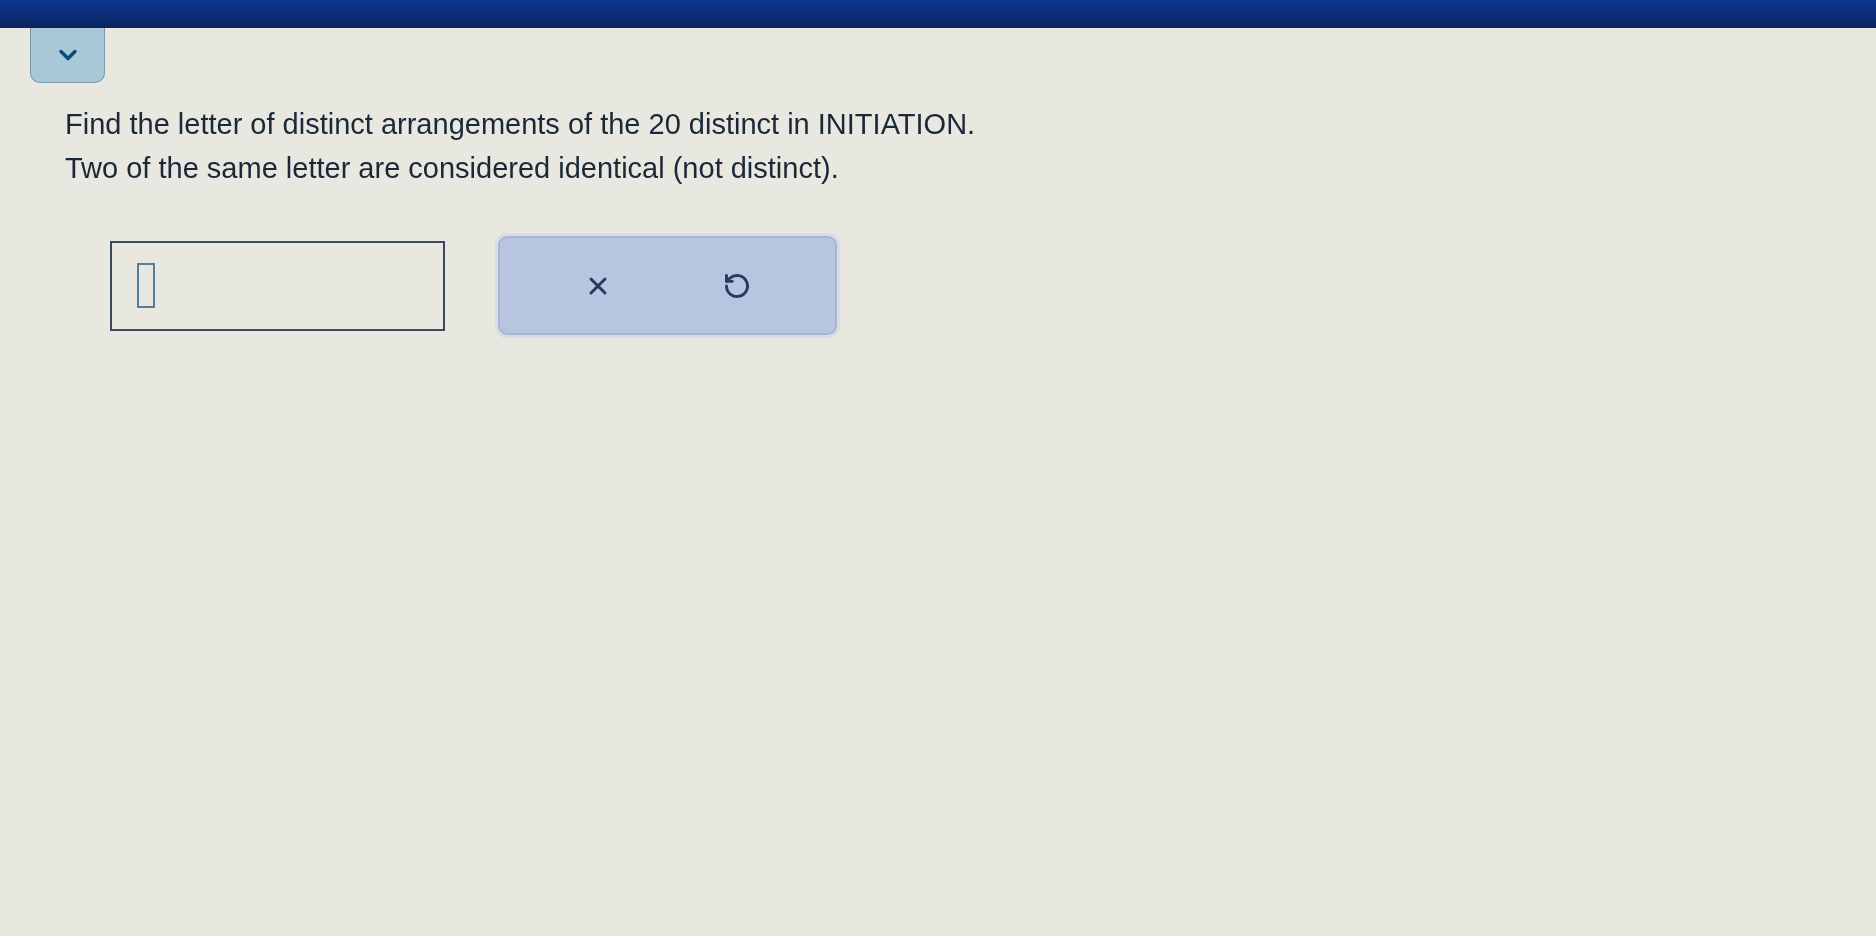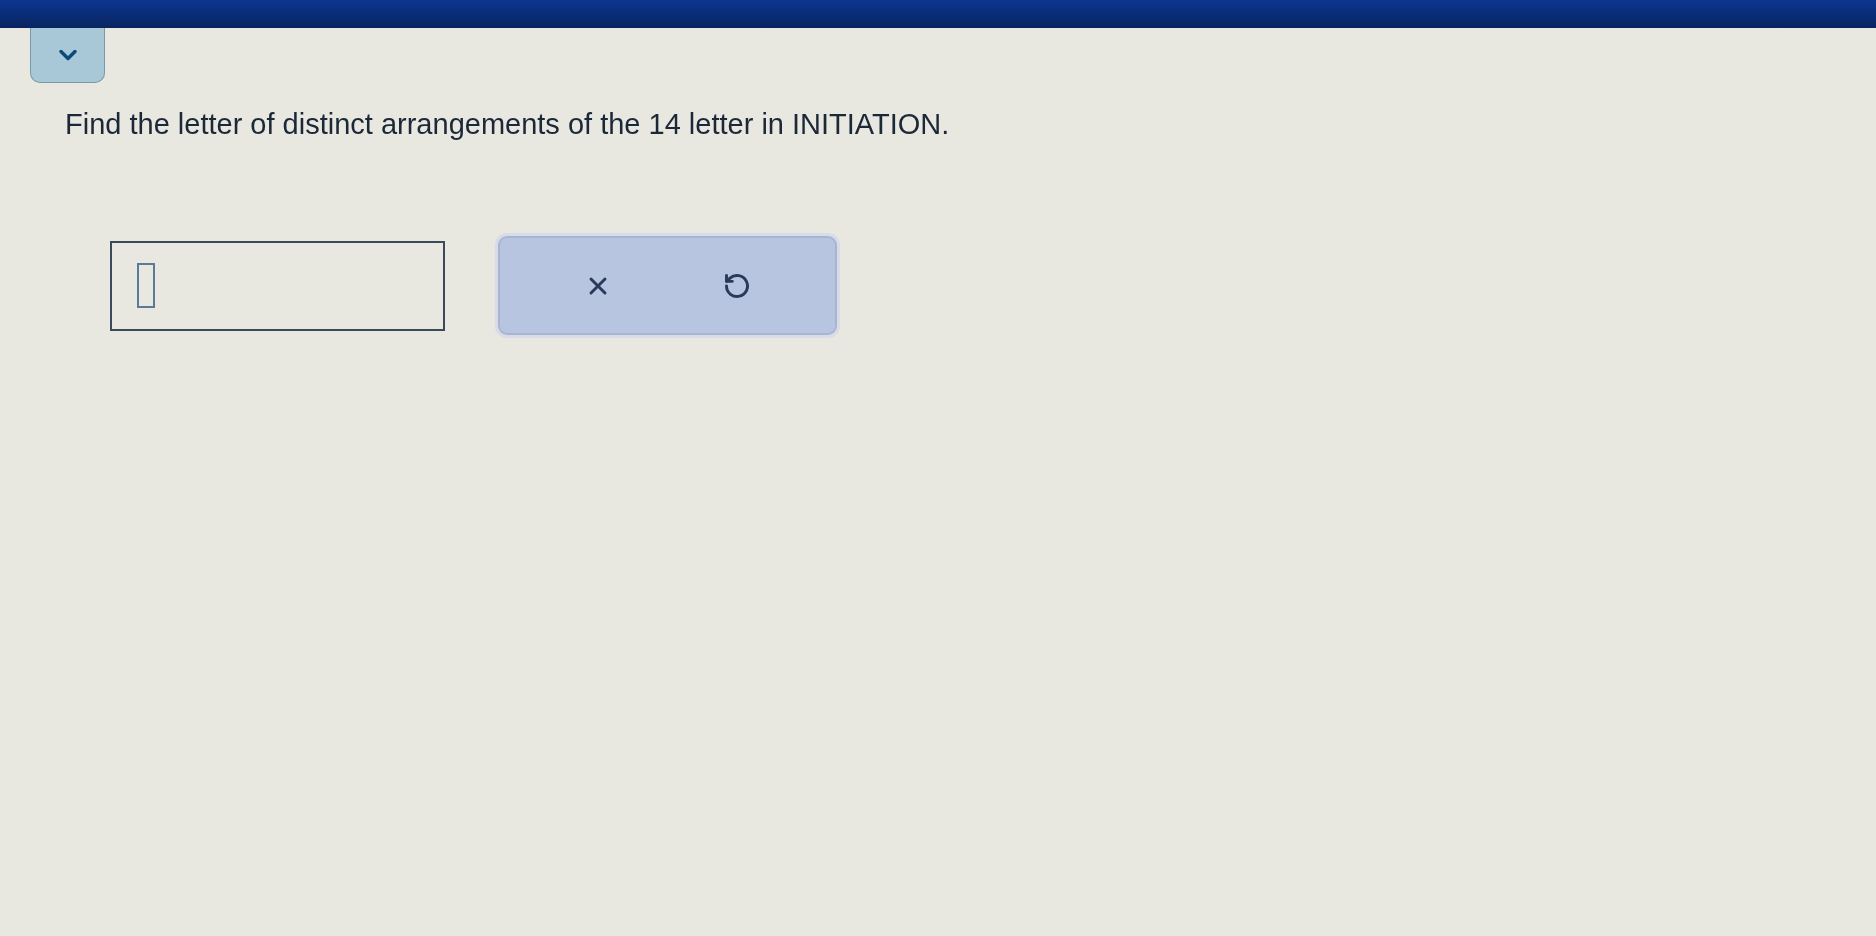--- a/index.html
+++ b/index.html
@@ -115,22 +115,23 @@
 <div class="content-area">
 
   <div class="dropdown-tab">
     <svg viewBox="0 0 24 24" fill="none" stroke="#0a4a7a" stroke-width="3" stroke-linecap="round" stroke-linejoin="round">
       <polyline points="6 9 12 15 18 9"></polyline>
     </svg>
   </div>
 
   <div class="question-text">
     <div>
-      <span>Find the letter of distinct arrangements of the </span><span class="question-number">14</span><span> letter in INITIATION.</span>
+      <span>Find the letter of distinct arrangements of the </span><span class="question-number">20</span><span> distinct in INITIATION.</span>
     </div>
+    <div>Two of the same letter are considered identical (not distinct).</div>
   </div>
 
   <div class="answer-row">
     <div class="answer-input">
       <div class="cursor-placeholder"></div>
     </div>
 
     <div class="button-panel">
       <div class="panel-button">
         <svg viewBox="0 0 24 24" fill="none" stroke="#2a3a5a" stroke-width="2.5" stroke-linecap="round">

